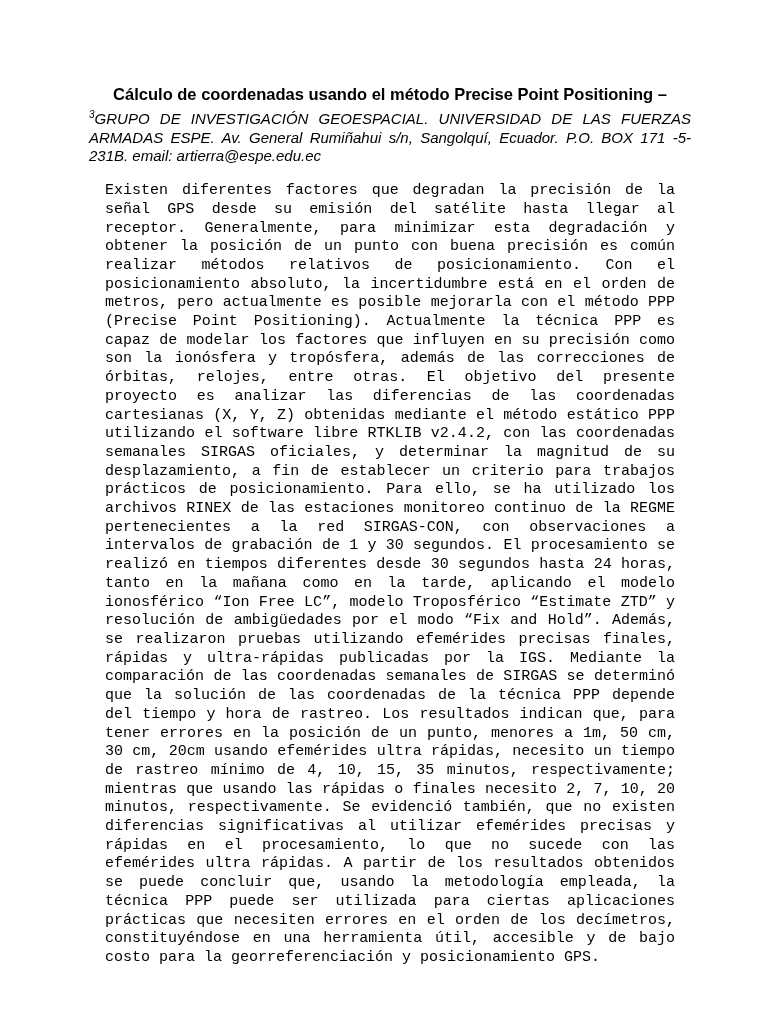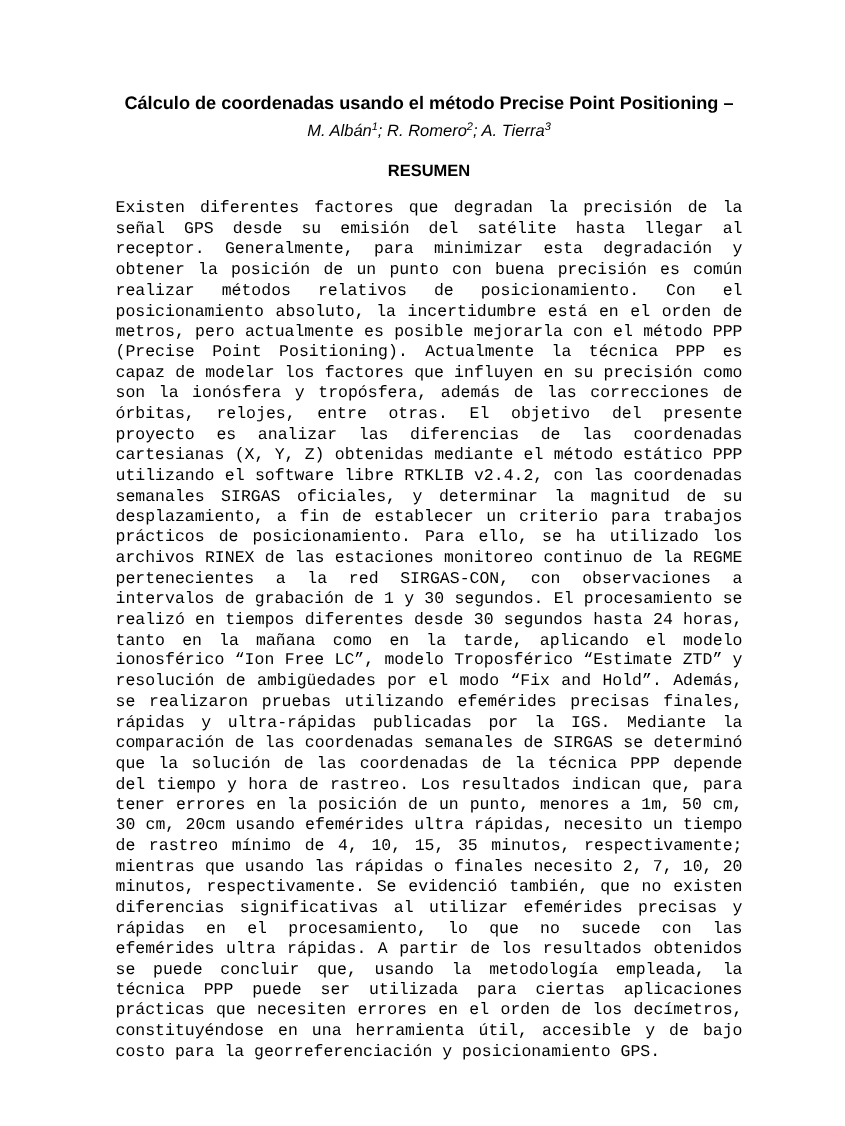--- a/index.html
+++ b/index.html
@@ -80,24 +80,23 @@
 </style>
 </head>
 <body>
 
 <div class="page">
   <div class="content">
 
     <h1 class="title"><span>Cálculo de coordenadas usando el método Precise Point Positioning –</span><br>
     </h1>
 
-    <p class="authors"><span><span>M. Albán</span><sup>1</sup><span>; </span></span><span><span>R. Romero</span><sup>2</sup><span>; </span></span><span><span>A. Tierra</span><sup>3</sup></span></p>
 
 
 
+    <p class="affiliation"><sup>3</sup><span>GRUPO DE INVESTIGACIÓN GEOESPACIAL. UNIVERSIDAD DE LAS FUERZAS ARMADAS ESPE. Av.  General Rumiñahui s/n, Sangolquí, Ecuador. P.O. BOX 171 -5- 231B. email: artierra@espe.edu.ec</span></p>
 
-    <h2 class="section-heading">RESUMEN</h2>
 
     <p class="abstract">Existen diferentes factores que degradan la precisión de la señal GPS desde su emisión del satélite hasta llegar al receptor. Generalmente, para minimizar esta degradación y obtener la posición de un punto con buena precisión es común realizar métodos relativos de posicionamiento. Con el posicionamiento absoluto, la incertidumbre está en el orden de metros, pero actualmente es posible mejorarla con el método PPP (Precise Point Positioning). Actualmente la técnica PPP es capaz de modelar los factores que influyen en su precisión como son la ionósfera y tropósfera, además de las correcciones de órbitas, relojes, entre otras. El objetivo del presente proyecto es analizar las diferencias de las coordenadas cartesianas (X, Y, Z) obtenidas mediante el método estático PPP utilizando el software libre RTKLIB v2.4.2, con las coordenadas semanales SIRGAS oficiales, y determinar la magnitud de su desplazamiento, a fin de establecer un criterio para trabajos prácticos de posicionamiento. Para ello, se ha utilizado los archivos RINEX de las estaciones monitoreo continuo de la REGME pertenecientes a la red SIRGAS-CON, con observaciones a intervalos de grabación de 1 y 30 segundos. El procesamiento se realizó en tiempos diferentes desde 30 segundos hasta 24 horas, tanto en la mañana como en la tarde, aplicando el modelo ionosférico “Ion Free LC”, modelo Troposférico “Estimate ZTD” y resolución de ambigüedades por el modo “Fix  and Hold”. Además, se realizaron pruebas utilizando efemérides precisas finales, rápidas y ultra-rápidas publicadas por la IGS. Mediante la comparación de las coordenadas semanales de SIRGAS se determinó que la solución de las coordenadas de la técnica PPP depende del tiempo y hora de rastreo. Los resultados indican que, para tener errores en la posición de un punto, menores a 1m, 50 cm, 30 cm, 20cm usando efemérides ultra rápidas, necesito un tiempo de rastreo mínimo de 4, 10, 15, 35 minutos, respectivamente; mientras que usando las rápidas o finales necesito 2, 7, 10, 20 minutos, respectivamente. Se evidenció también, que no existen diferencias significativas al utilizar efemérides precisas y rápidas en el procesamiento, lo que no sucede con las efemérides ultra rápidas. A partir de los resultados obtenidos se puede concluir que, usando la metodología empleada, la técnica PPP puede ser utilizada para ciertas aplicaciones prácticas que necesiten errores en el orden de los decímetros, constituyéndose en una herramienta útil, accesible y de bajo costo para la georreferenciación y posicionamiento GPS.</p>
 
   </div>
 
 </div>
 
 </body></html>

